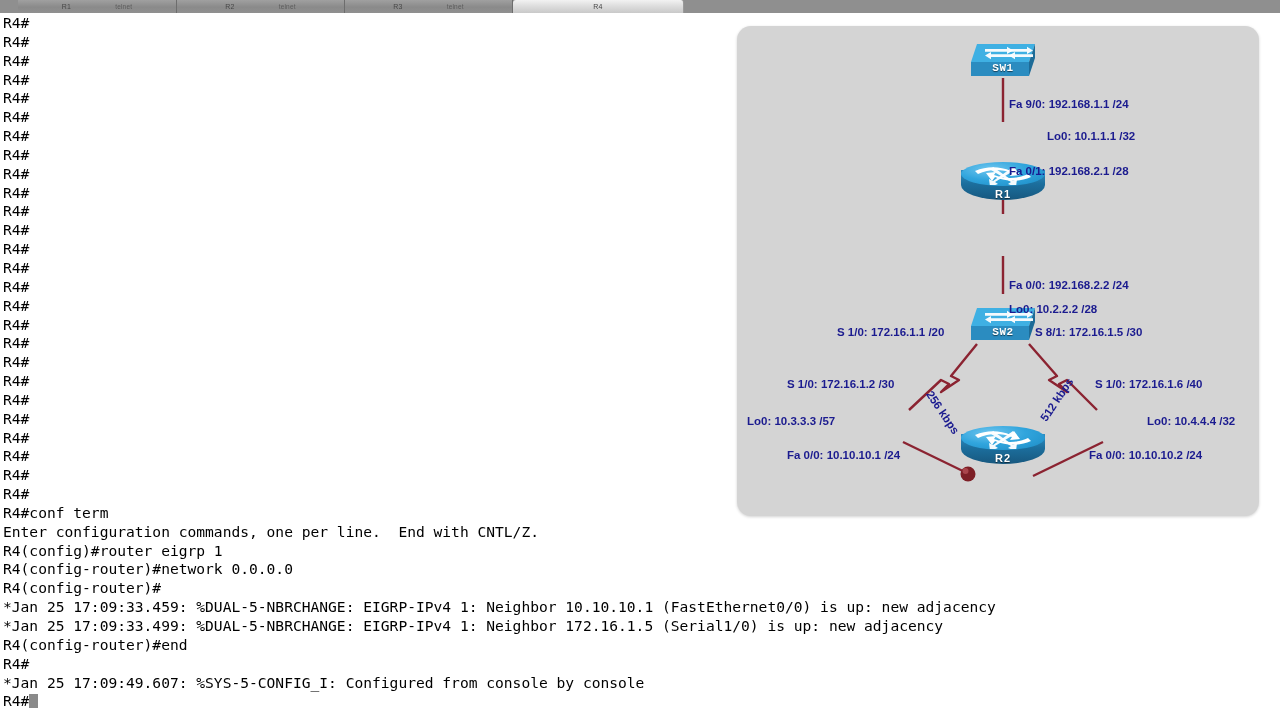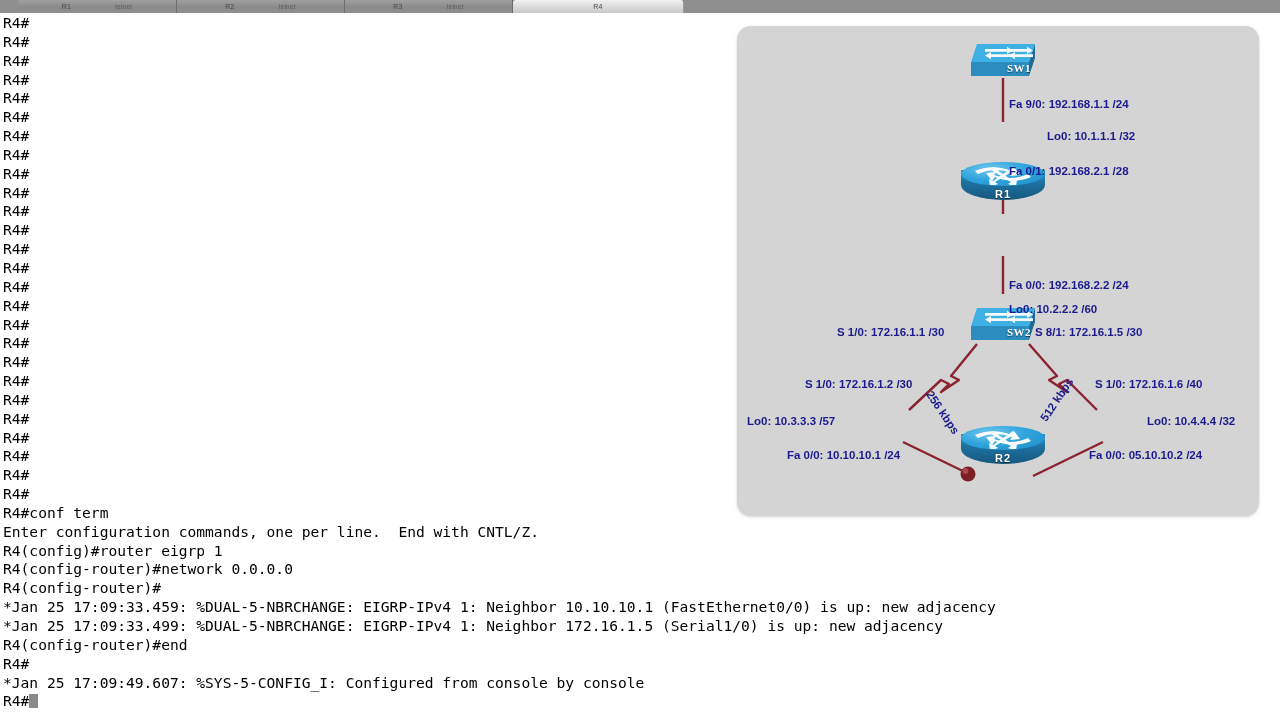--- a/index.html
+++ b/index.html
@@ -52,22 +52,22 @@
      border-radius:50%;
      background:radial-gradient(ellipse at 35% 30%,#6fc6ef 0%,#31a5dd 45%,#1b8ac4 100%);}
   .router .lbl{position:absolute;left:0;top:26px;width:84px;text-align:center;
      font-family:"Liberation Sans",sans-serif;font-weight:bold;font-size:11px;
      color:#ffffff;text-shadow:0 1px 1px rgba(0,0,0,.55);letter-spacing:1px;}
   .router .arrows{position:absolute;left:8px;top:1px;width:68px;height:22px;}
 
   
   .switch{position:relative;width:80px;height:42px;}
   .switch .sv{position:absolute;left:0;top:0;}
-  .switch .lbl{position:absolute;left:16px;top:24px;width:80px;text-align:center;
-     font-family:Liberation Serif, serif;font-weight:bold;font-size:11px;
+  .switch .lbl{position:absolute;left:0;top:24px;width:80px;text-align:center;
+     font-family:Liberation Mono, monospace;font-weight:bold;font-size:11px;
      color:#ffffff;text-shadow:0 1px 1px rgba(0,0,0,.55);letter-spacing:.5px;}
 
   .cap{position:absolute;font-family:"Liberation Sans",sans-serif;
        font-weight:bold;font-size:11.5px;color:#1b1b8f;white-space:nowrap;}
   .cap.rot-a{transform:rotate(-56deg);transform-origin:left center;}
   .cap.rot-b{transform:rotate(56deg);transform-origin:left center;}
 </style>
 </head>
 <body>
 
@@ -183,29 +183,29 @@
         </g>
       </svg>
       <div class="lbl">R2</div>
     </div>
 
     <div class="cap" style="left:272px;top:72px">Fa 9/0: 192.168.1.1 /24</div>
     <div class="cap" style="left:310px;top:104px">Lo0: 10.1.1.1 /32</div>
     <div class="cap" style="left:272px;top:139px">Fa 0/1: 192.168.2.1 /28</div>
 
     <div class="cap" style="left:272px;top:253px">Fa 0/0: 192.168.2.2 /24</div>
-    <div class="cap" style="left:272px;top:277px">Lo0: 10.2.2.2 /60</div>
-    <div class="cap" style="left:100px;top:300px">S 1/0: 172.16.1.1 /30</div>
+    <div class="cap" style="left:272px;top:277px">Lo0: 10.2.2.2 /28</div>
+    <div class="cap" style="left:100px;top:300px">S 1/0: 172.16.1.1 /20</div>
     <div class="cap" style="left:298px;top:300px">S 8/1: 172.16.1.5 /30</div>
 
-    <div class="cap" style="left:68px;top:352px">S 1/0: 172.16.1.2 /30</div>
+    <div class="cap" style="left:50px;top:352px">S 1/0: 172.16.1.2 /30</div>
     <div class="cap" style="left:10px;top:389px">Lo0: 10.3.3.3 /57</div>
     <div class="cap" style="left:50px;top:423px">Fa 0/0: 10.10.10.1 /24</div>
 
     <div class="cap" style="left:358px;top:352px">S 1/0: 172.16.1.6 /40</div>
     <div class="cap" style="left:410px;top:389px">Lo0: 10.4.4.4 /32</div>
-    <div class="cap" style="left:352px;top:423px">Fa 0/0: 05.10.10.2 /24</div>
+    <div class="cap" style="left:352px;top:423px">Fa 0/0: 10.10.10.2 /24</div>
 
     <div class="cap rot-b" style="left:192px;top:360px">256 kbps</div>
     <div class="cap rot-a" style="left:306px;top:388px">512 kbps</div>
 
   </div>
 </div>
 
 </body></html>

